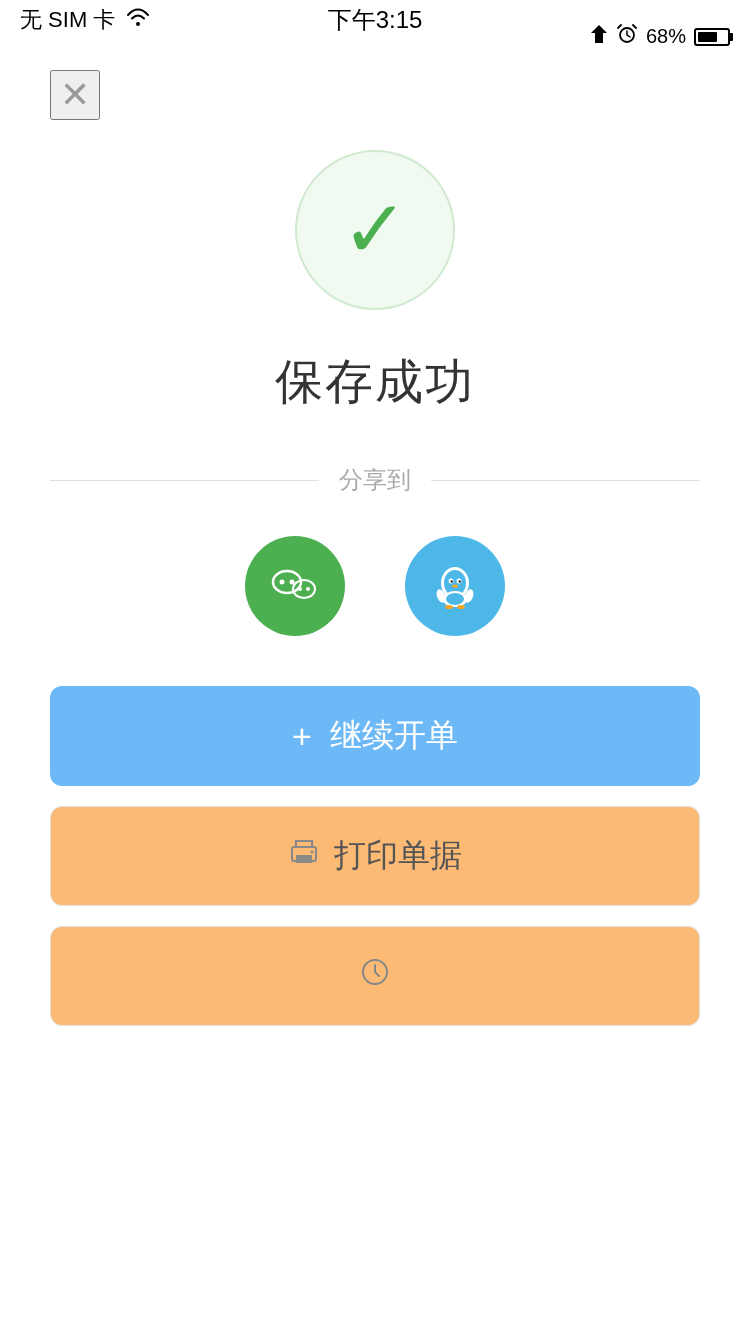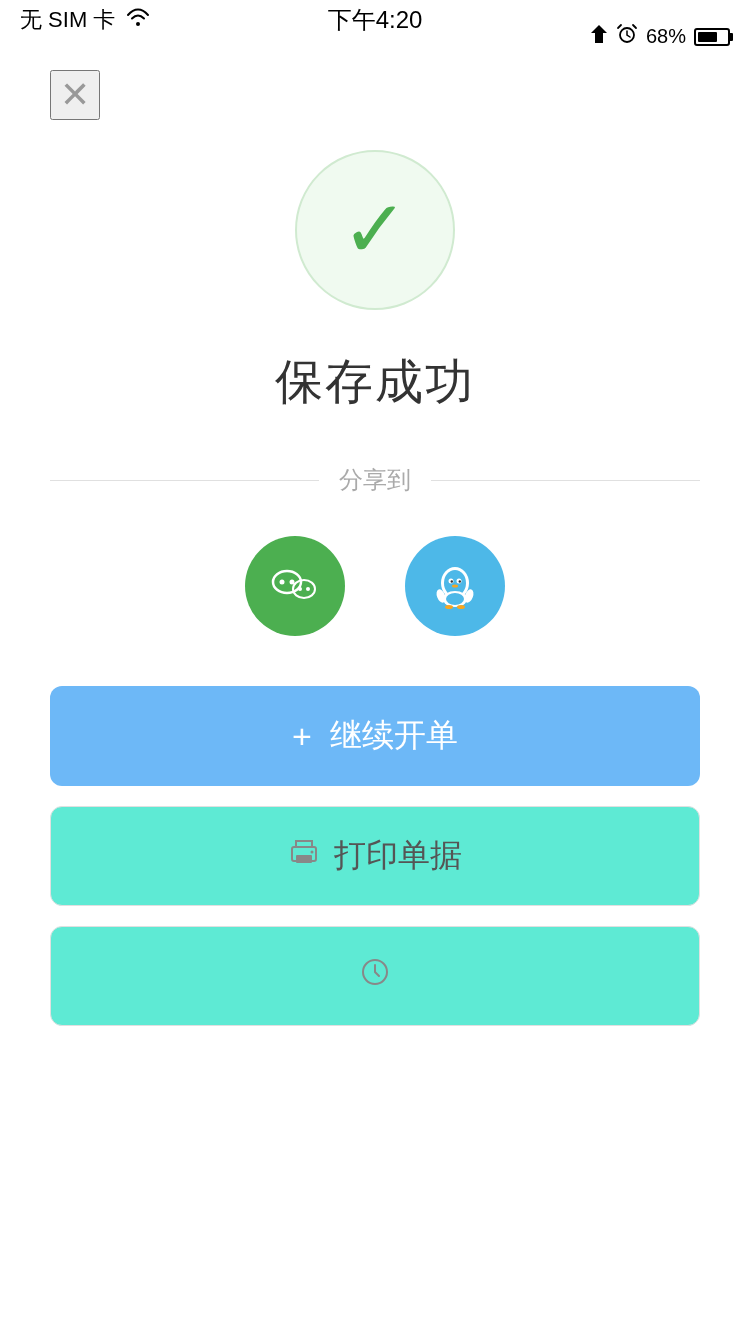--- a/index.html
+++ b/index.html
@@ -196,40 +196,40 @@
       gap: 14px;
       font-size: 32px;
       cursor: pointer;
       border: none;
     }
     .btn-primary {
       background: #6db8f7;
       color: #fff;
     }
     .btn-secondary {
-      background: #5eead4;
+      background: #fdba74;
       color: #555;
       border: 1px solid #e0e0e0;
     }
   </style>
 </head>
 <body>
 
 <div class="status-bar">
   <div class="status-left">
     <span>无 SIM 卡</span>
     <span>
       <svg width="26" height="20" viewBox="0 0 26 20" fill="none">
         <path d="M13 15a2 2 0 1 1 0 4 2 2 0 0 1 0-4z" fill="#000"></path>
         <path d="M7 11.5C8.8 9.7 11.3 8.5 13 8.5s4.2 1.2 6 3" stroke="#000" stroke-width="2" fill="none" stroke-linecap="round"></path>
         <path d="M3 8C6 4.5 9.5 2.5 13 2.5s7 2 10 5.5" stroke="#000" stroke-width="2" fill="none" stroke-linecap="round"></path>
       </svg>
     </span>
   </div>
-  <div class="status-center">下午4:20</div>
+  <div class="status-center">下午3:15</div>
   <div class="status-right">
     <span>
       <svg width="18" height="20" viewBox="0 0 18 20" fill="none">
         <path d="M9 1L1 9h4v10h8V9h4L9 1z" fill="#000"></path>
       </svg>
     </span>
     <span>
       <svg width="22" height="22" viewBox="0 0 22 22" fill="none">
         <circle cx="11" cy="12" r="7" stroke="#000" stroke-width="1.8" fill="none"></circle>
         <path d="M11 8v4l3 2" stroke="#000" stroke-width="1.5" stroke-linecap="round"></path>

